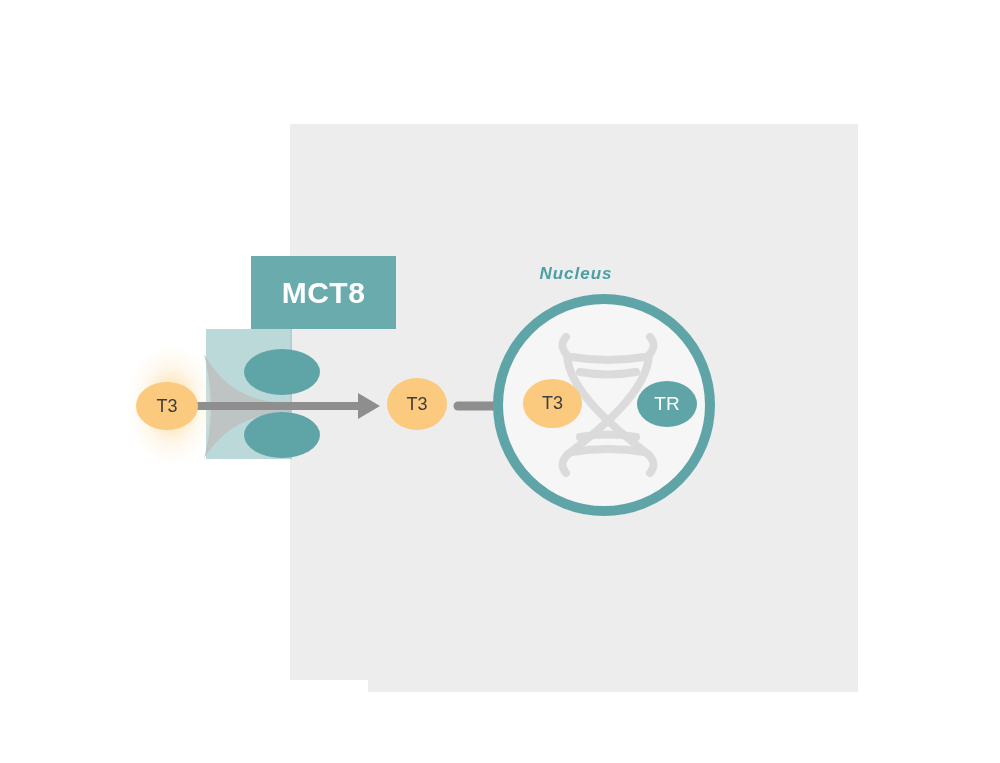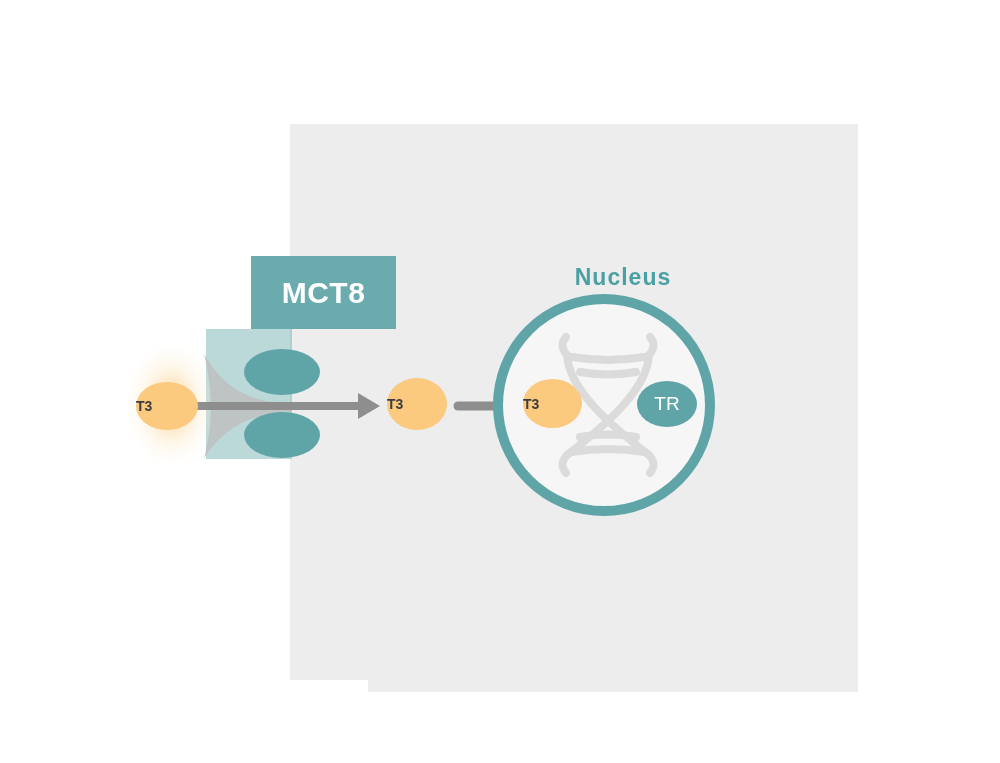--- a/index.html
+++ b/index.html
@@ -45,43 +45,43 @@
     background:radial-gradient(ellipse 55% 55% at center,
       rgba(249,195,110,0.85) 0%,
       rgba(251,222,170,0.6) 40%,
       rgba(253,240,215,0.4) 65%,
       rgba(255,255,255,0) 98%);
     filter:blur(3px);
   }
 
   .t3-circle{
     border-radius:50%;background:var(--yellow);
-    display:flex;align-items:center;justify-content:flex-start;
-    color:var(--label-dark);font-size:14px;font-weight:bold;
+    display:flex;align-items:center;justify-content:center;
+    color:var(--label-dark);font-size:18px;font-weight:normal;
   }
   .t3-extra{left:136px;top:382px;width:62px;height:48px;}
   .t3-cyto{left:387px;top:378px;width:60px;height:52px;}
   .t3-nuc{left:523px;top:379px;width:59px;height:49px;}
 
   .tr-circle{
     left:637px;top:381px;width:60px;height:46px;border-radius:50%;
     background:var(--teal);
     display:flex;align-items:center;justify-content:center;
     color:#ffffff;font-size:19px;font-weight:normal;
   }
 
   
   .nucleus{
     left:493px;top:294px;width:222px;height:222px;box-sizing:border-box;
     border:10px solid var(--teal);border-radius:50%;
     background:var(--nucleus-fill);
   }
   .nucleus-label{
-    left:512px;top:264px;width:222px;text-align:center;
-    color:var(--teal-text);font-size:23px;font-weight:bold;letter-spacing:1px;
+    left:465px;top:264px;width:222px;text-align:center;
+    color:var(--teal-text);font-size:17px;font-weight:bold;letter-spacing:1px;font-style:italic;
   }
   .dna-svg{left:556px;top:333px;}
 
   .arrow-svg{overflow:visible;}
 </style>
 </head>
 <body>
 
 <div class="stage">
 

